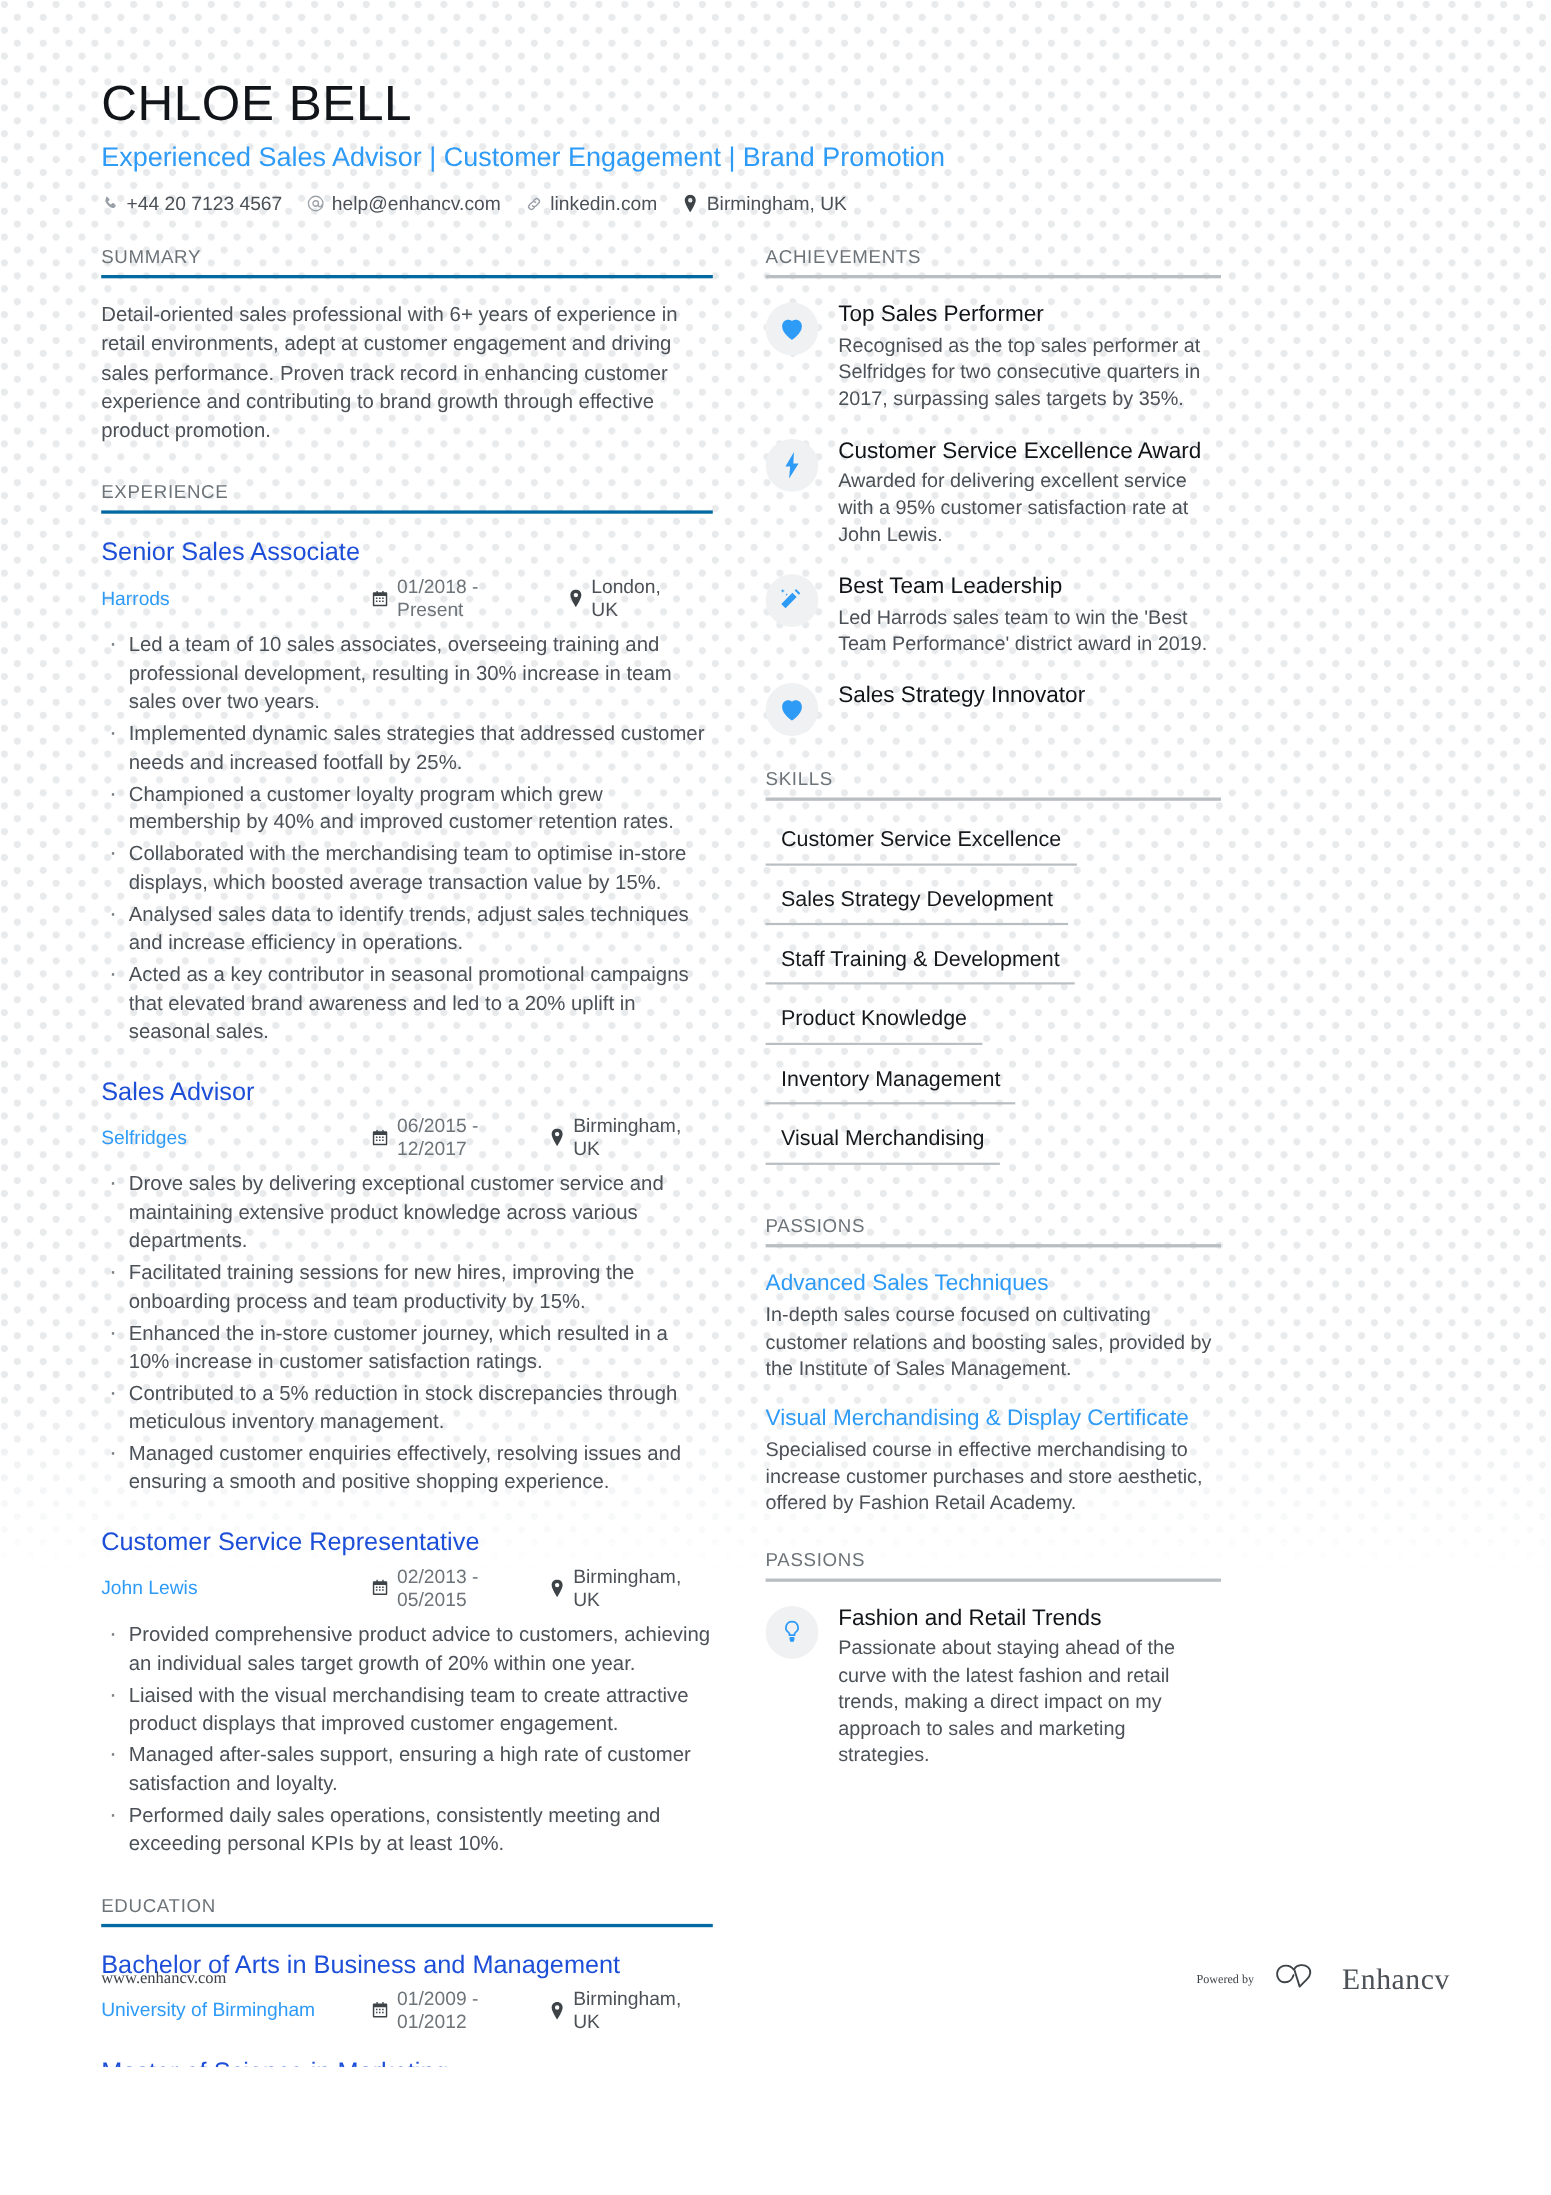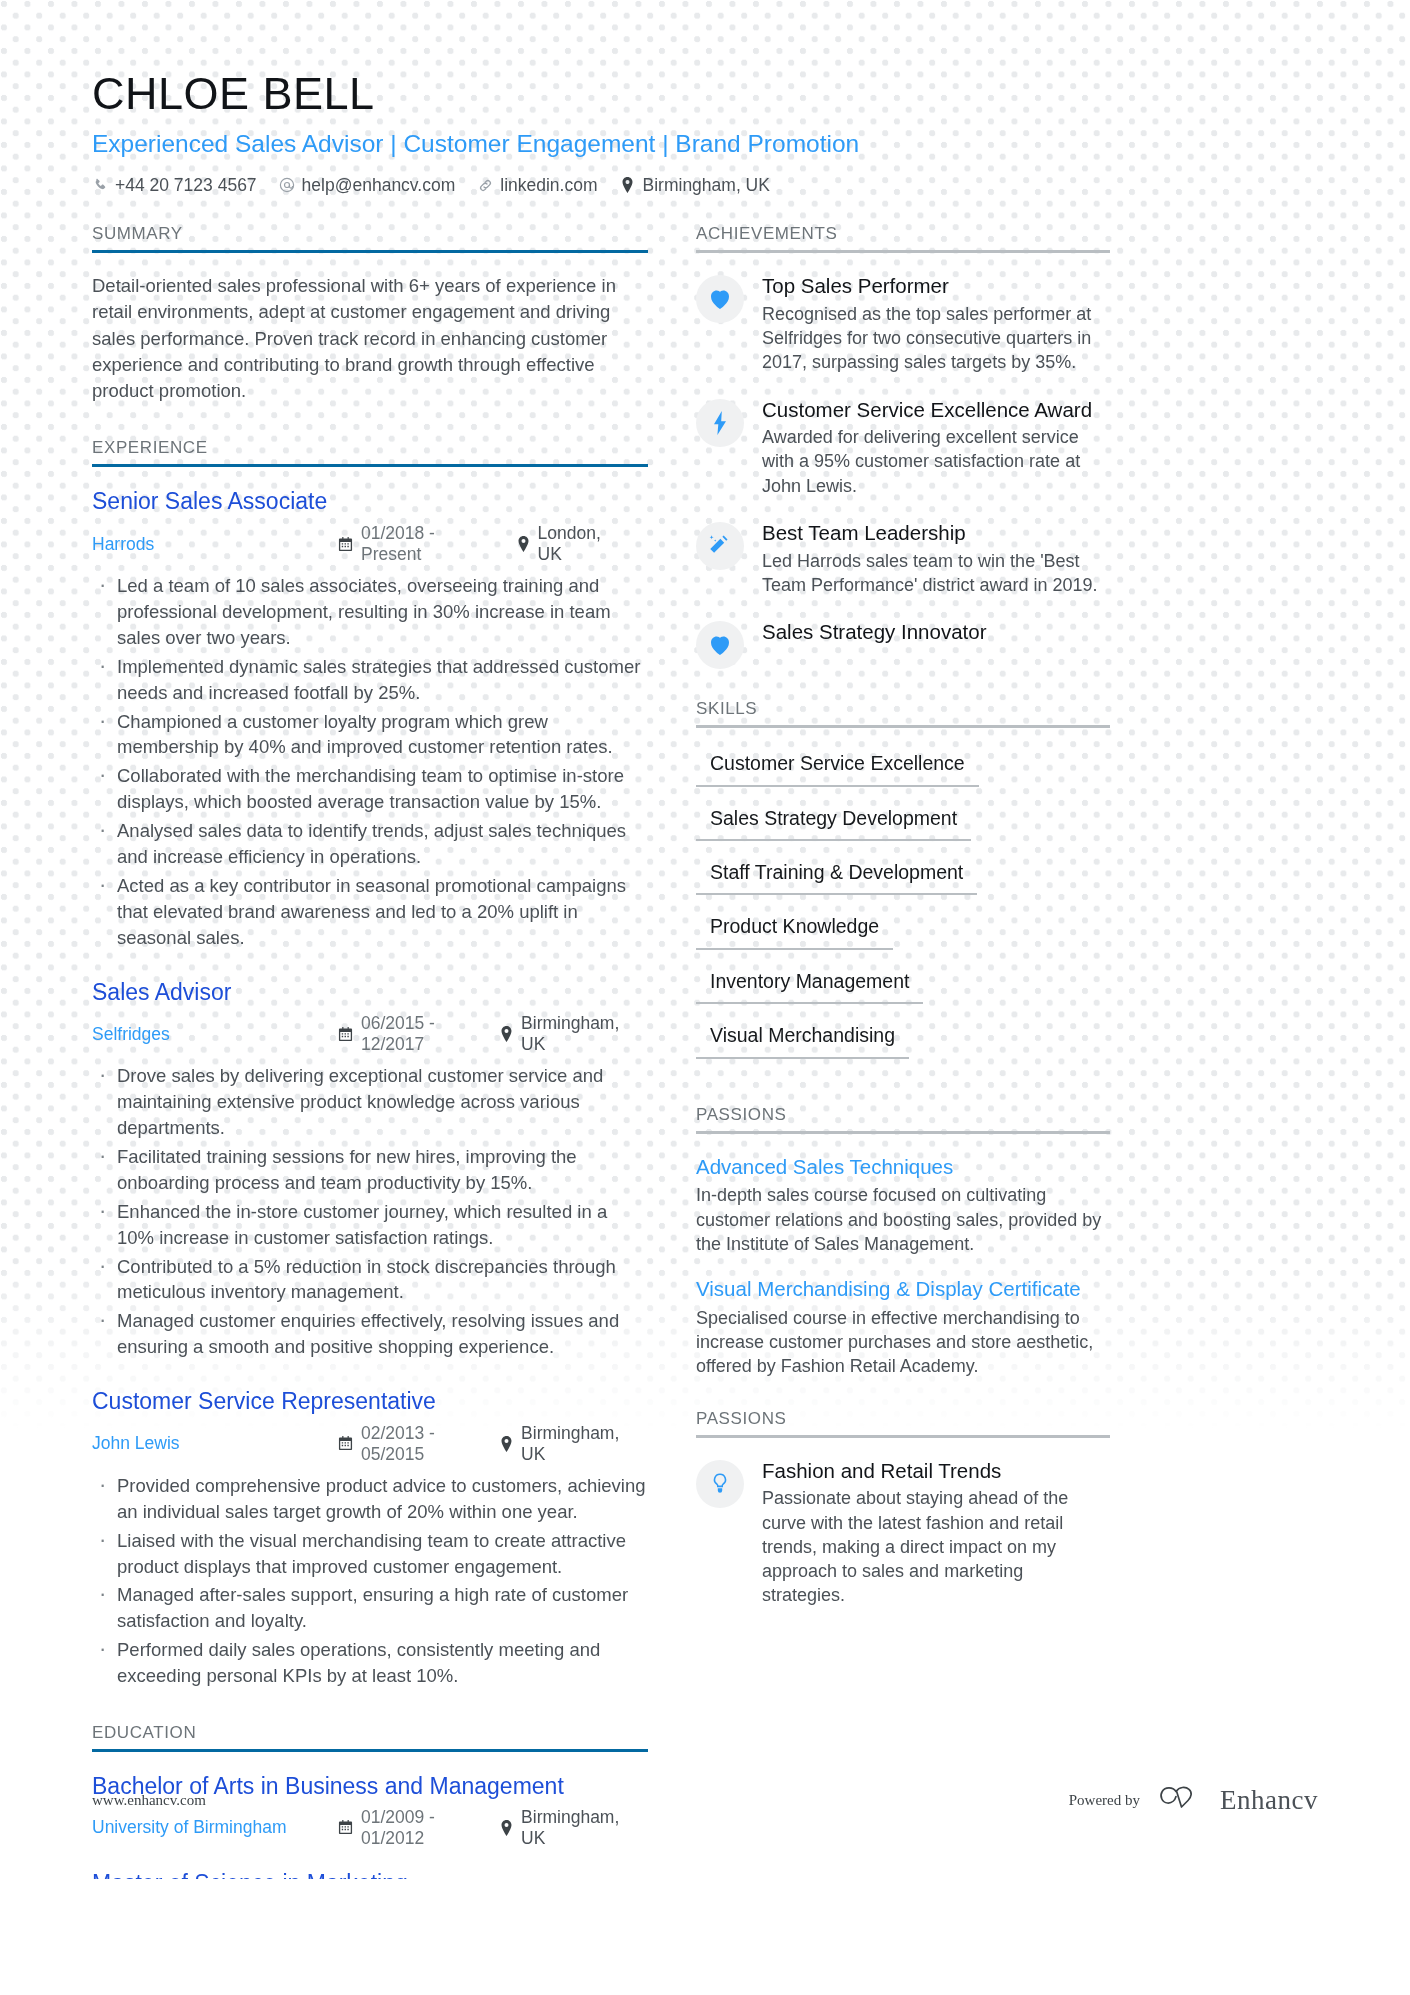--- a/index.html
+++ b/index.html
@@ -214,21 +214,21 @@
     right: 92px;
     bottom: 62px;
     display: flex;
     align-items: center;
     justify-content: space-between;
     z-index: 2;
     font-family: Liberation Serif, serif;
   }
   .footer-url { font-size: 15px; color: #3d4347; }
   .footer-right { display: flex; align-items: center; gap: 16px; }
-  .powered { font-size: 15px; color: #3d4347; }
+  .powered { font-size: 11px; color: #3d4347; }
   .brand { display: flex; align-items: center; gap: 10px; }
   .brand-name { font-size: 27px; color: #4b5157; letter-spacing: 0.5px; }
 </style>
 </head>
 <body>
 
 <div class="page">
   <div class="dot-bg"></div>
 
   <div class="content">

